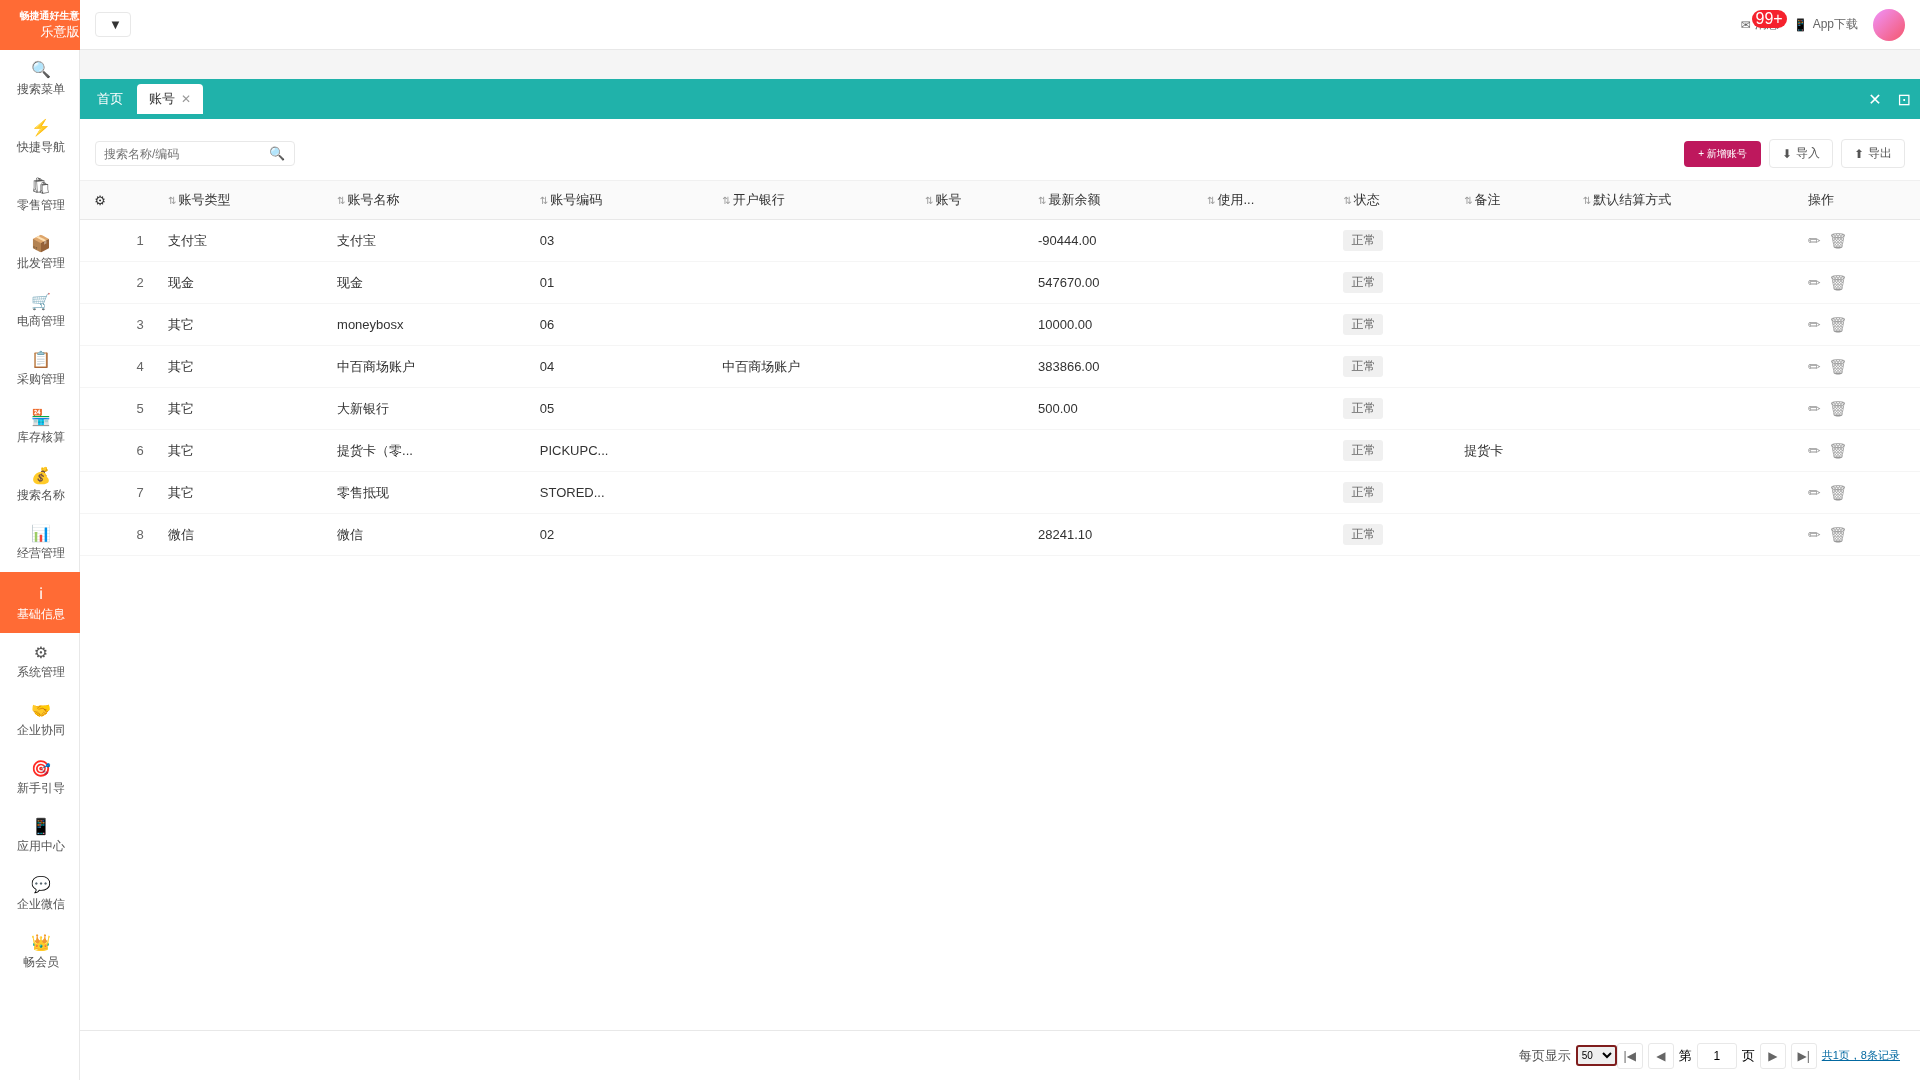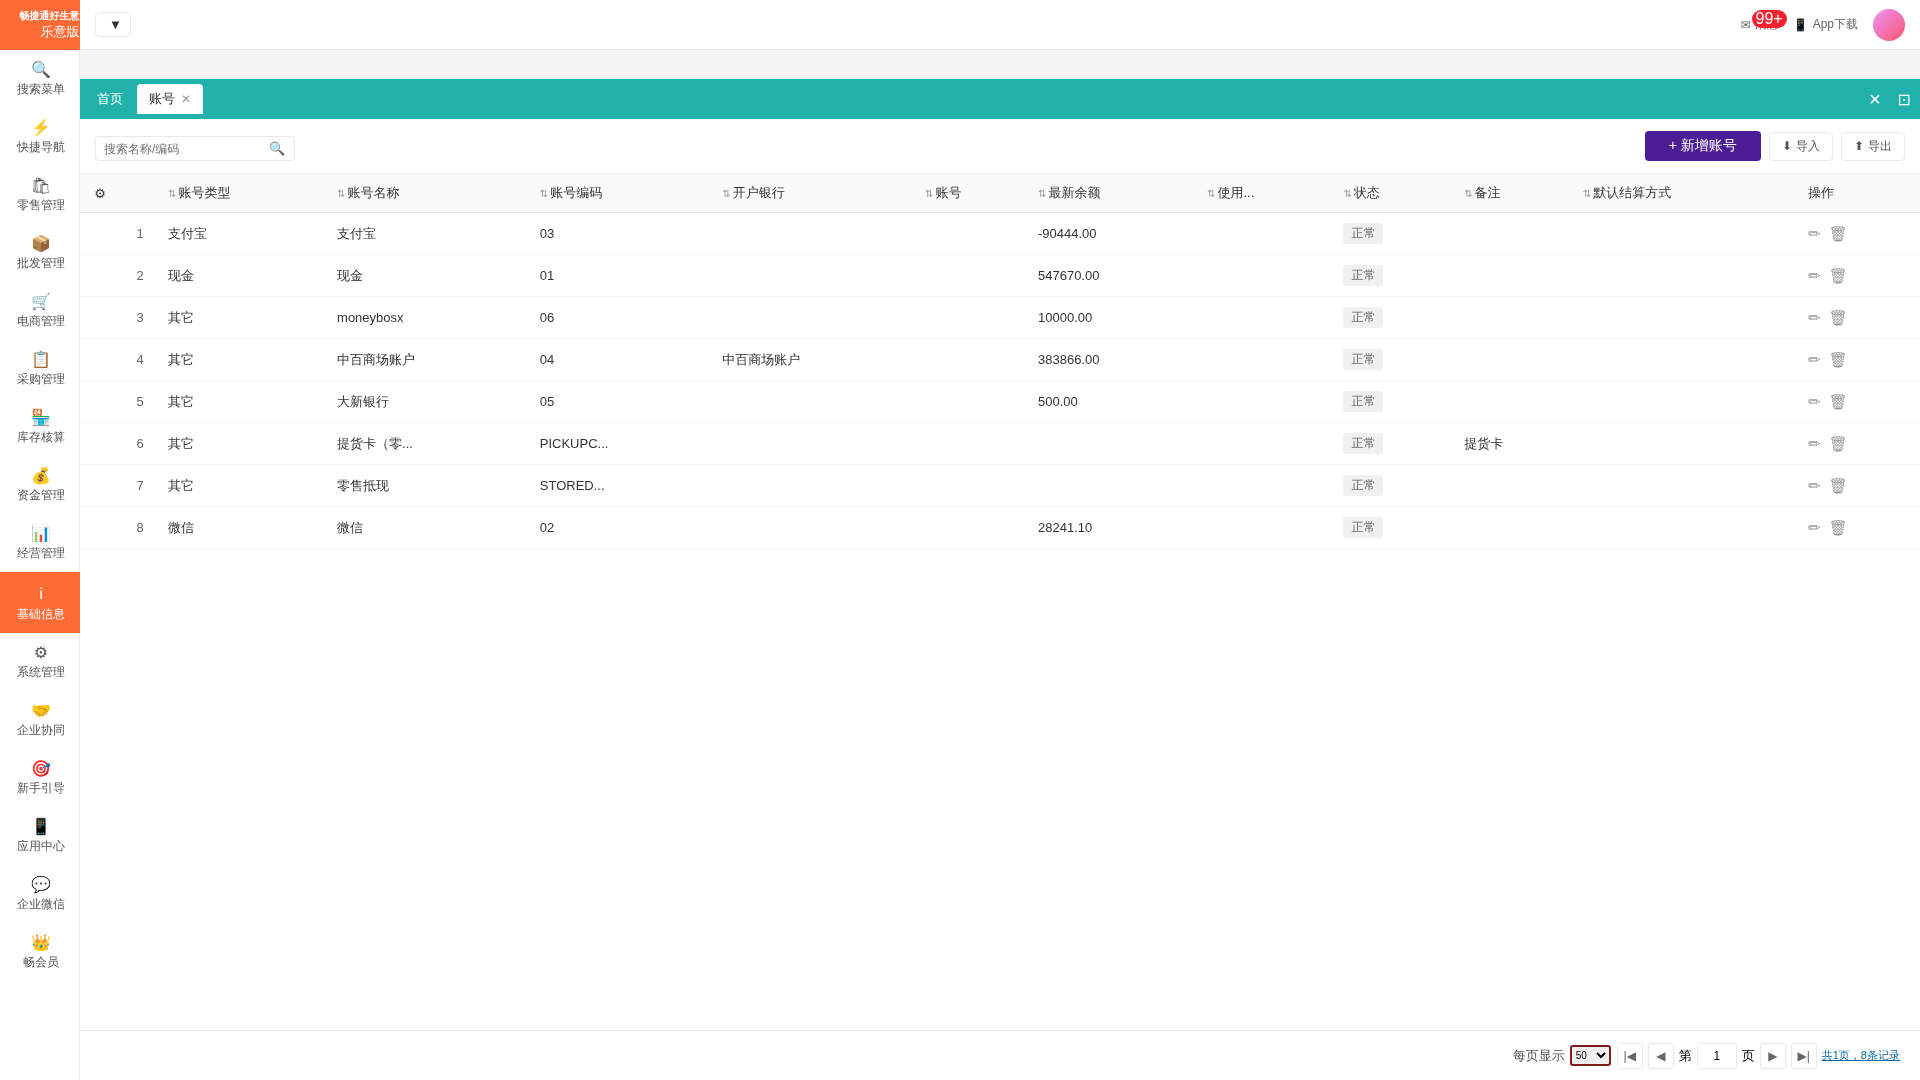--- a/index.html
+++ b/index.html
@@ -180,24 +180,25 @@
       background: #fff;
       overflow: hidden;
       display: flex;
       flex-direction: column;
     }
 
     
     .toolbar {
       padding: 12px 15px;
       display: flex;
-      align-items: flex-end;
+      align-items: center;
       justify-content: space-between;
       border-bottom: 1px solid #f0f0f0;
       flex-shrink: 0;
+      margin-top: 8px;
     }
     .search-box {
       display: flex;
       align-items: center;
       border: 1px solid #e8e8e8;
       border-radius: 4px;
       padding: 4px 8px;
       width: 200px;
       background: #fff;
     }
@@ -205,27 +206,27 @@
       border: none;
       outline: none;
       font-size: 12px;
       color: #999;
       flex: 1;
       background: transparent;
     }
     .search-icon { color: #999; font-size: 13px; cursor: pointer; }
     .toolbar-right { display: flex; align-items: center; gap: 8px; }
     .btn-add {
-      background: #4c1d95;
+      background: #be185d;
       color: #fff;
       border: none;
-      padding: 6px 24px;
+      padding: 6px 14px;
       border-radius: 4px;
       cursor: pointer;
-      font-size: 14px;
+      font-size: 10px;
       white-space: nowrap;
     }
     .btn-import, .btn-export {
       background: #fff;
       border: 1px solid #e8e8e8;
       padding: 5px 12px;
       border-radius: 4px;
       cursor: pointer;
       font-size: 12px;
       color: #555;
@@ -286,21 +287,21 @@
     }
 
     
     .footer {
       height: 50px;
       border-top: 1px solid #e8e8e8;
       display: flex;
       align-items: center;
       justify-content: flex-end;
       padding: 0 20px;
-      gap: 6px;
+      gap: 0;
       background: #fff;
       flex-shrink: 0;
     }
     .page-size-select {
       display: flex;
       align-items: center;
       gap: 5px;
       font-size: 13px;
       color: #555;
     }
@@ -370,21 +371,21 @@
   <div class="sidebar-item">
     <span class="icon">📋</span>
     <span>采购管理</span>
   </div>
   <div class="sidebar-item">
     <span class="icon">🏪</span>
     <span>库存核算</span>
   </div>
   <div class="sidebar-item">
     <span class="icon">💰</span>
-    <span>资金管理</span>
+    <span>搜索名称</span>
   </div>
   <div class="sidebar-item">
     <span class="icon">📊</span>
     <span>经营管理</span>
   </div>
   <div class="sidebar-item active">
     <span class="icon">ℹ</span>
     <span>基础信息</span>
   </div>
   <div class="sidebar-item">

